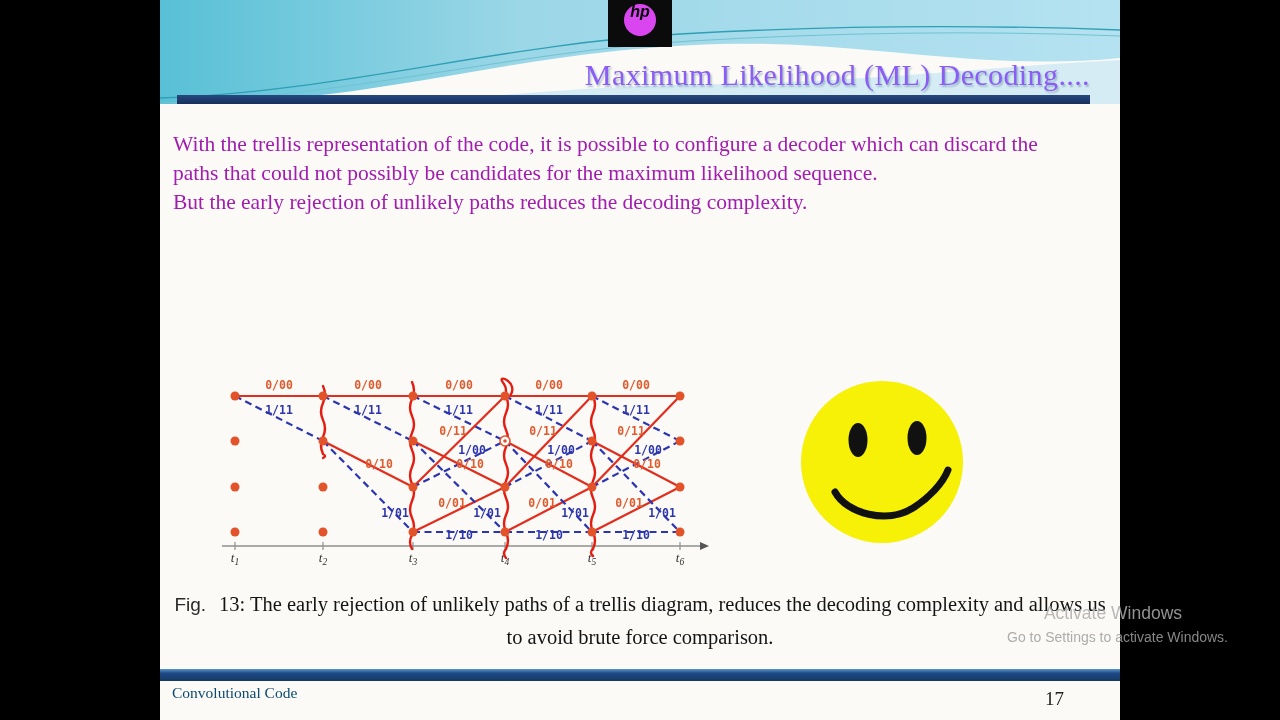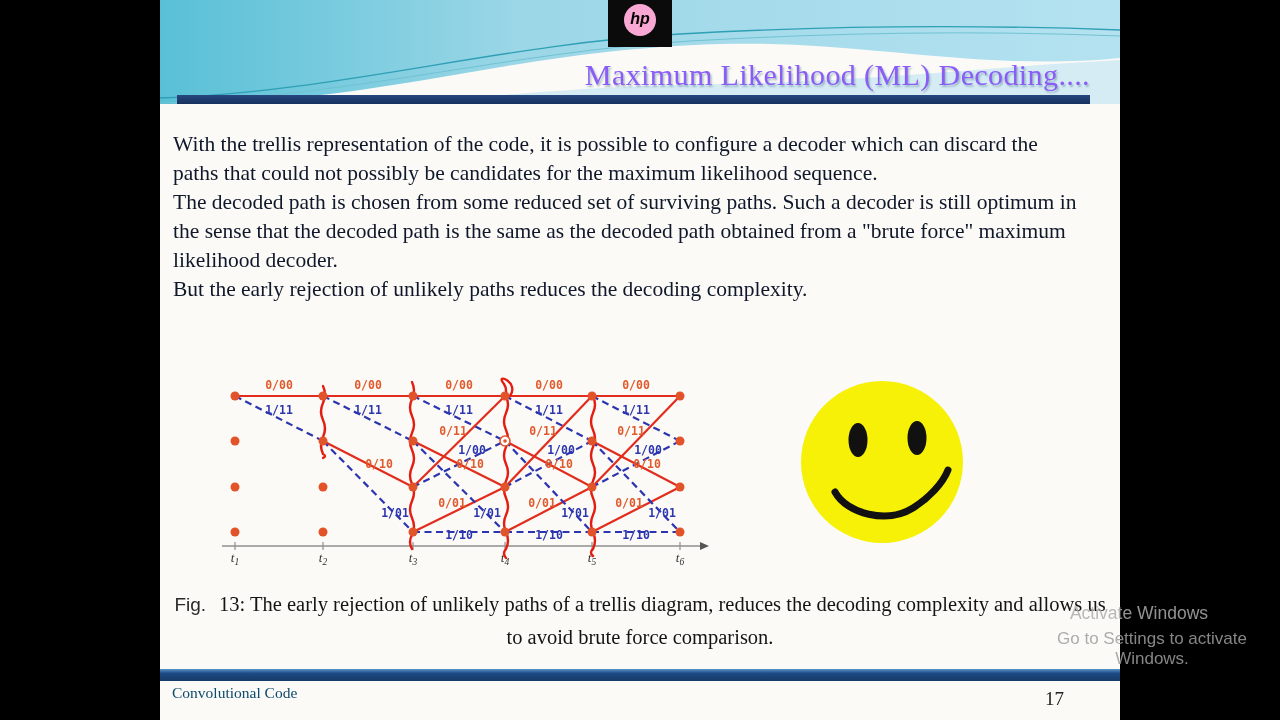--- a/index.html
+++ b/index.html
@@ -14,27 +14,27 @@
   
   .header{position:absolute;left:0;top:0;width:960px;height:112px;}
   .waves{position:absolute;left:0;top:0;width:960px;height:112px;}
   .title{position:absolute;top:58px;right:30px;font-size:30px;color:#8b5cf6;
          letter-spacing:.4px;white-space:nowrap;
          text-shadow:1.5px 1.5px 2px rgba(100,140,160,.55);}
   .title-bar{position:absolute;left:17px;top:95px;width:913px;height:9px;
              background:linear-gradient(180deg,#27477f,#1d3a6b 60%,#16305c);}
   .hp-logo{position:absolute;left:448px;top:0;width:64px;height:47px;background:#0b0b0b;
            display:flex;align-items:center;justify-content:center;}
-  .hp-circle{width:32px;height:32px;margin-top:-8px;border-radius:50%;background:#f9a8d4;
-             display:flex;align-items:center;justify-content:center;}
+  .hp-circle{width:32px;height:32px;margin-top:-8px;border-radius:50%;background:#d946ef;
+             display:flex;align-items:flex-start;justify-content:center;}
   .hp-circle span{font-family:"Liberation Sans",sans-serif;font-weight:bold;
                   font-style:italic;font-size:16px;color:#000;transform:translateY(-1px);}
 
   
-  .body-text{position:absolute;left:13px;top:130px;width:908px;color:#0f172a;
+  .body-text{position:absolute;left:13px;top:130px;width:908px;color:#a21caf;
              font-size:21.5px;line-height:29px;}
   .body-text p{margin:0;}
 
   
   .trellis{position:absolute;left:45px;top:360px;width:520px;height:212px;}
   .smiley{position:absolute;left:635px;top:368px;width:190px;height:195px;}
 
   
   .caption{position:absolute;left:10px;top:588px;width:940px;text-align:center;
            font-size:20.5px;line-height:33px;color:#141414;}
@@ -44,21 +44,21 @@
   
   .footer-bar{position:absolute;left:0;top:669px;width:960px;height:12px;
               background:linear-gradient(180deg,#5a95c8 0%,#1d4a86 35%,#163a66 100%);}
   .footer-left{position:absolute;left:12px;top:684px;font-size:15.5px;color:#0c4a6e;}
   .footer-page{position:absolute;right:56px;top:688px;font-size:19px;color:#222;}
 
   
   .watermark{position:absolute;left:998px;top:603px;z-index:50;
              font-family:"Liberation Sans",sans-serif;text-align:center;}
   .wm1{font-size:17.5px;color:rgba(172,172,172,.85);}
-  .wm2{font-size:17px;color:rgba(158,158,158,.85);margin-top:5px;margin-left:26px;}
+  .wm2{font-size:14px;color:rgba(158,158,158,.85);margin-top:5px;margin-left:9px;}
 </style>
 </head>
 <body>
 
 <div class="stage">
   <div class="letterbox left"></div>
   <div class="letterbox right"></div>
 
   <div class="slide">
 
@@ -80,21 +80,20 @@
       <div class="title-bar"></div>
       <div class="hp-logo">
         <div class="hp-circle">
           <span>hp</span>
         </div>
       </div>
     </div>
 
     <div class="body-text">
       <p>With the trellis representation of the code, it is possible to configure a decoder which can discard the paths that could not possibly be candidates for the maximum likelihood sequence.</p>
-      <p>The decoded path is chosen from some reduced set of surviving paths. Such a decoder is still optimum in the sense that the decoded path is the same as the decoded path obtained from a "brute force" maximum likelihood decoder.</p>
       <p>But the early rejection of unlikely paths reduces the decoding complexity.</p>
     </div>
 
     <svg id="trellis" class="trellis" viewBox="205 360 520 212">
         <g>
           <line x1="222" y1="546" x2="700" y2="546" stroke="#8f8f8f" stroke-width="1.6"></line>
           <polygon points="700,542 709,546 700,550" fill="#555"></polygon>
           <line x1="235" y1="542" x2="235" y2="550" stroke="#8f8f8f" stroke-width="1.2"></line>
           <text x="235" y="562" text-anchor="middle" font-style="italic" font-size="13" fill="#333" font-family="&quot;Liberation Serif&quot;,serif"><tspan>t</tspan><tspan dy="3" font-size="9.5">1</tspan></text>
           <line x1="323" y1="542" x2="323" y2="550" stroke="#8f8f8f" stroke-width="1.2"></line>

